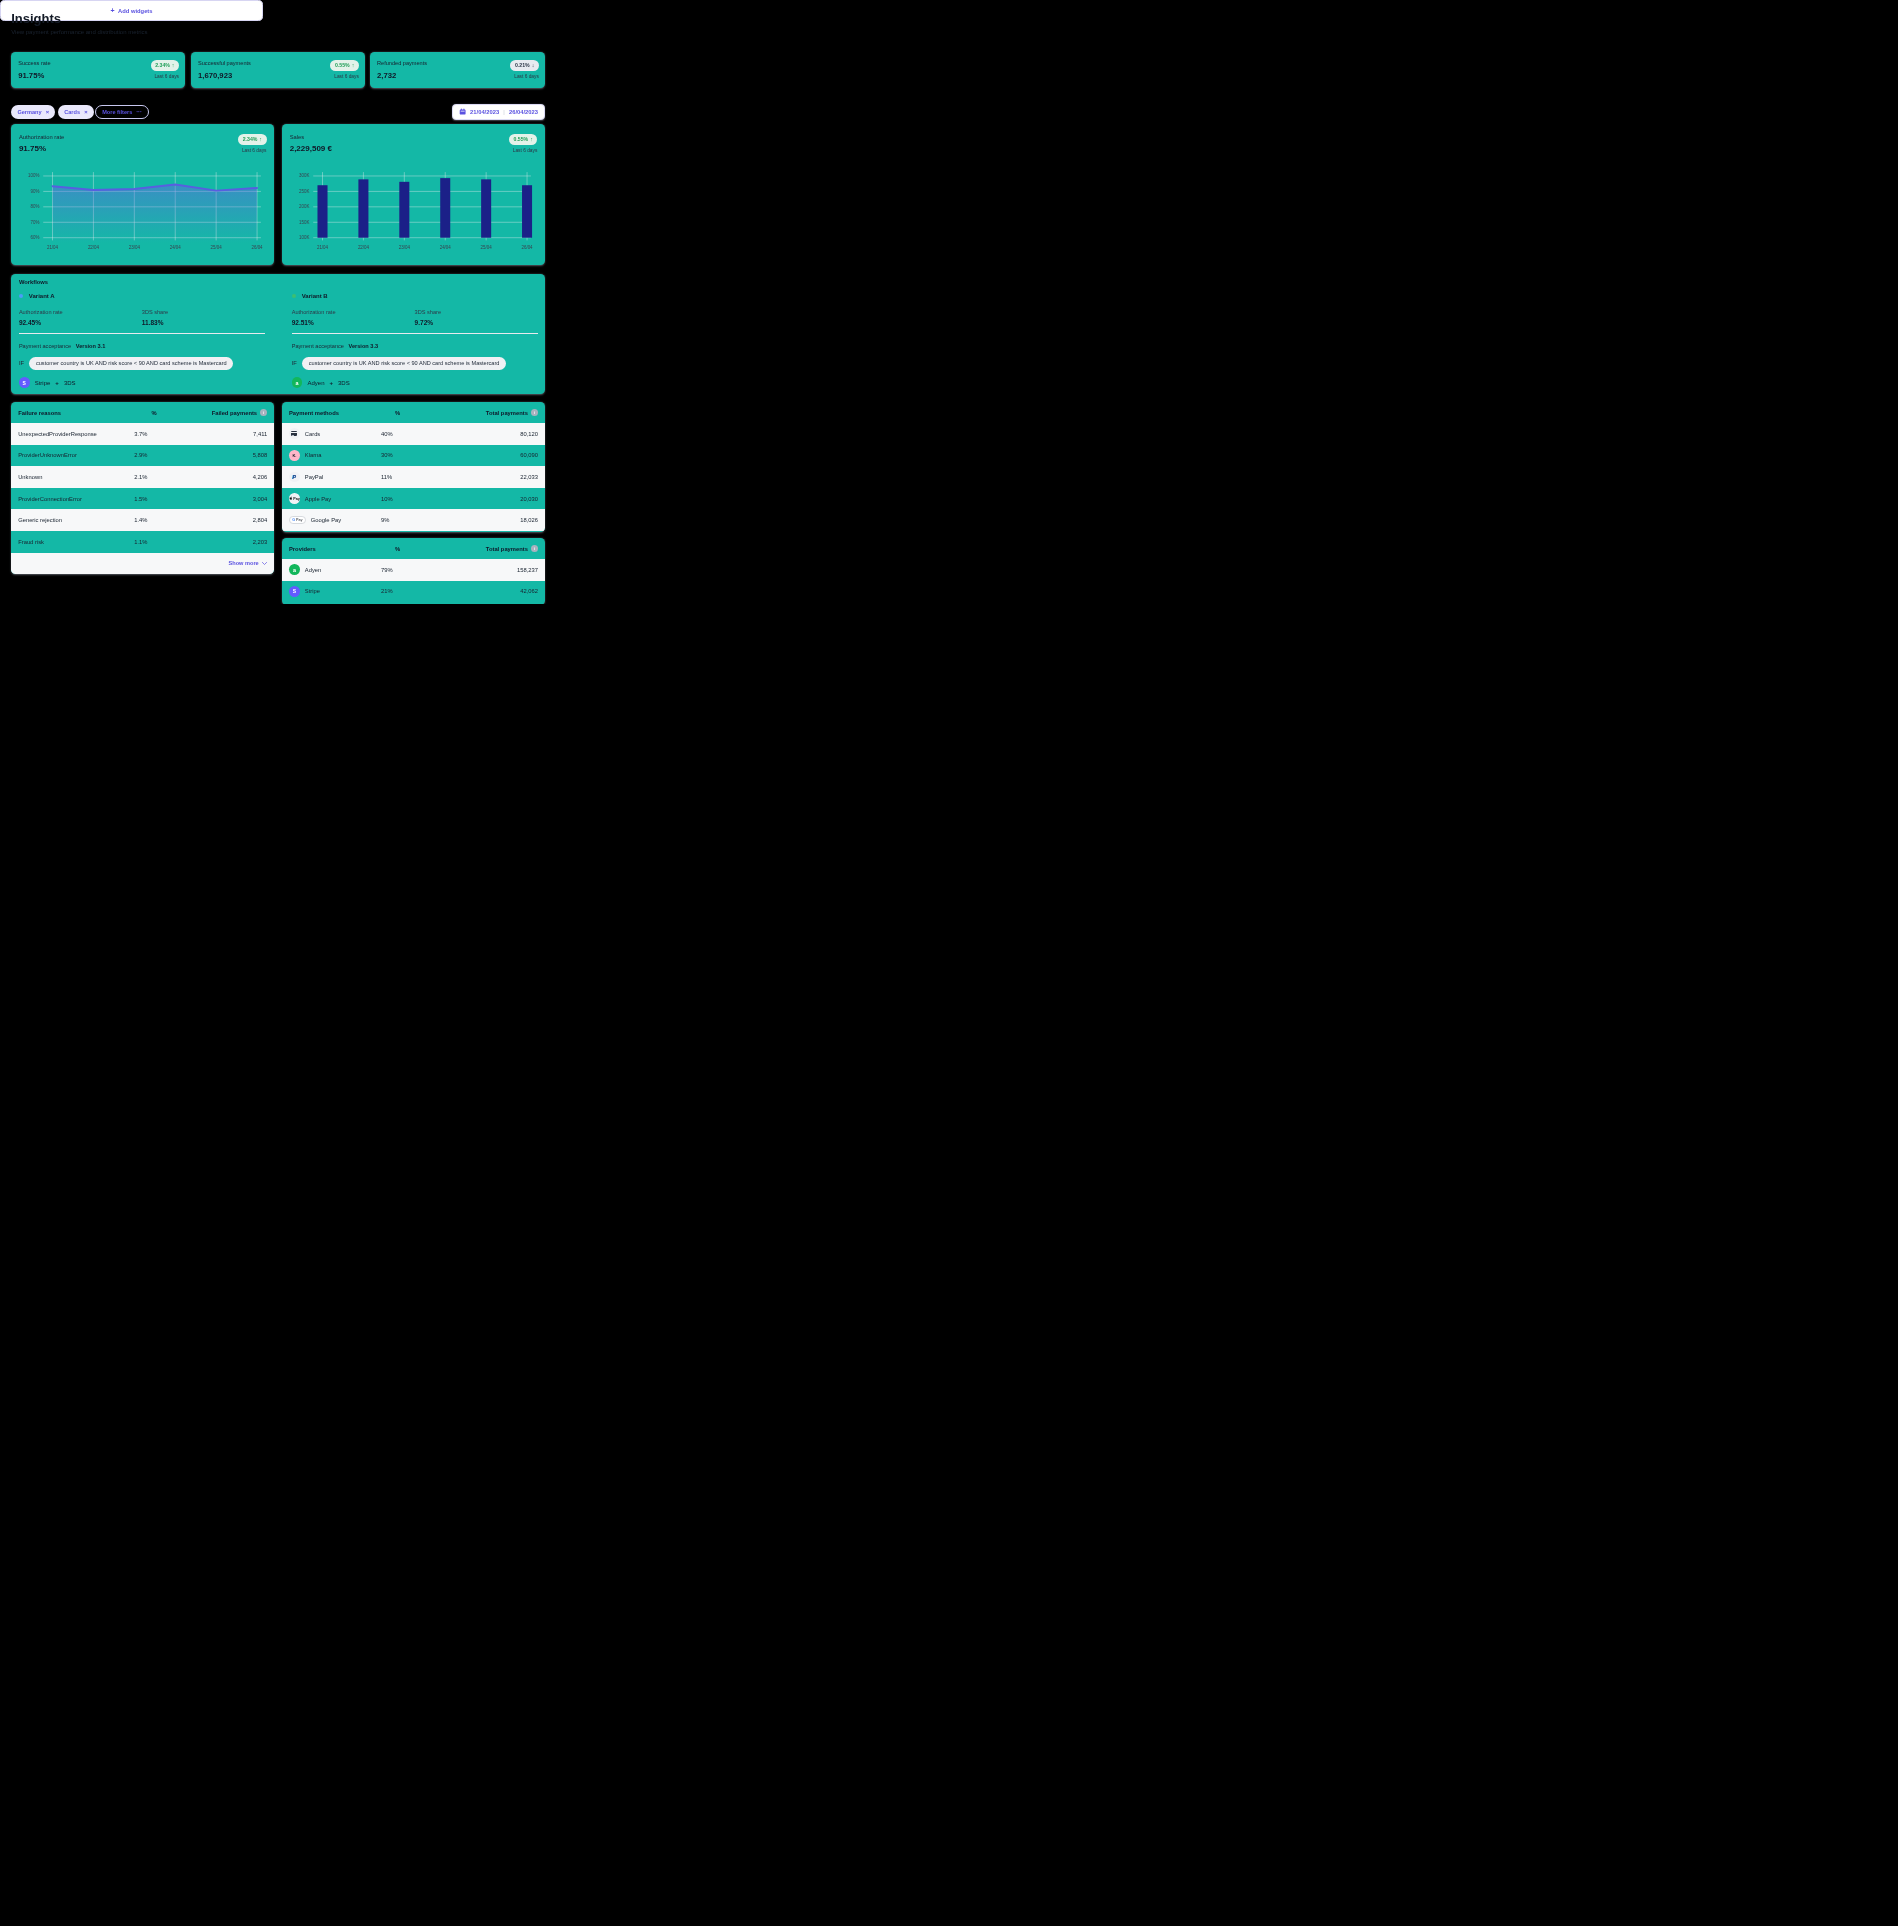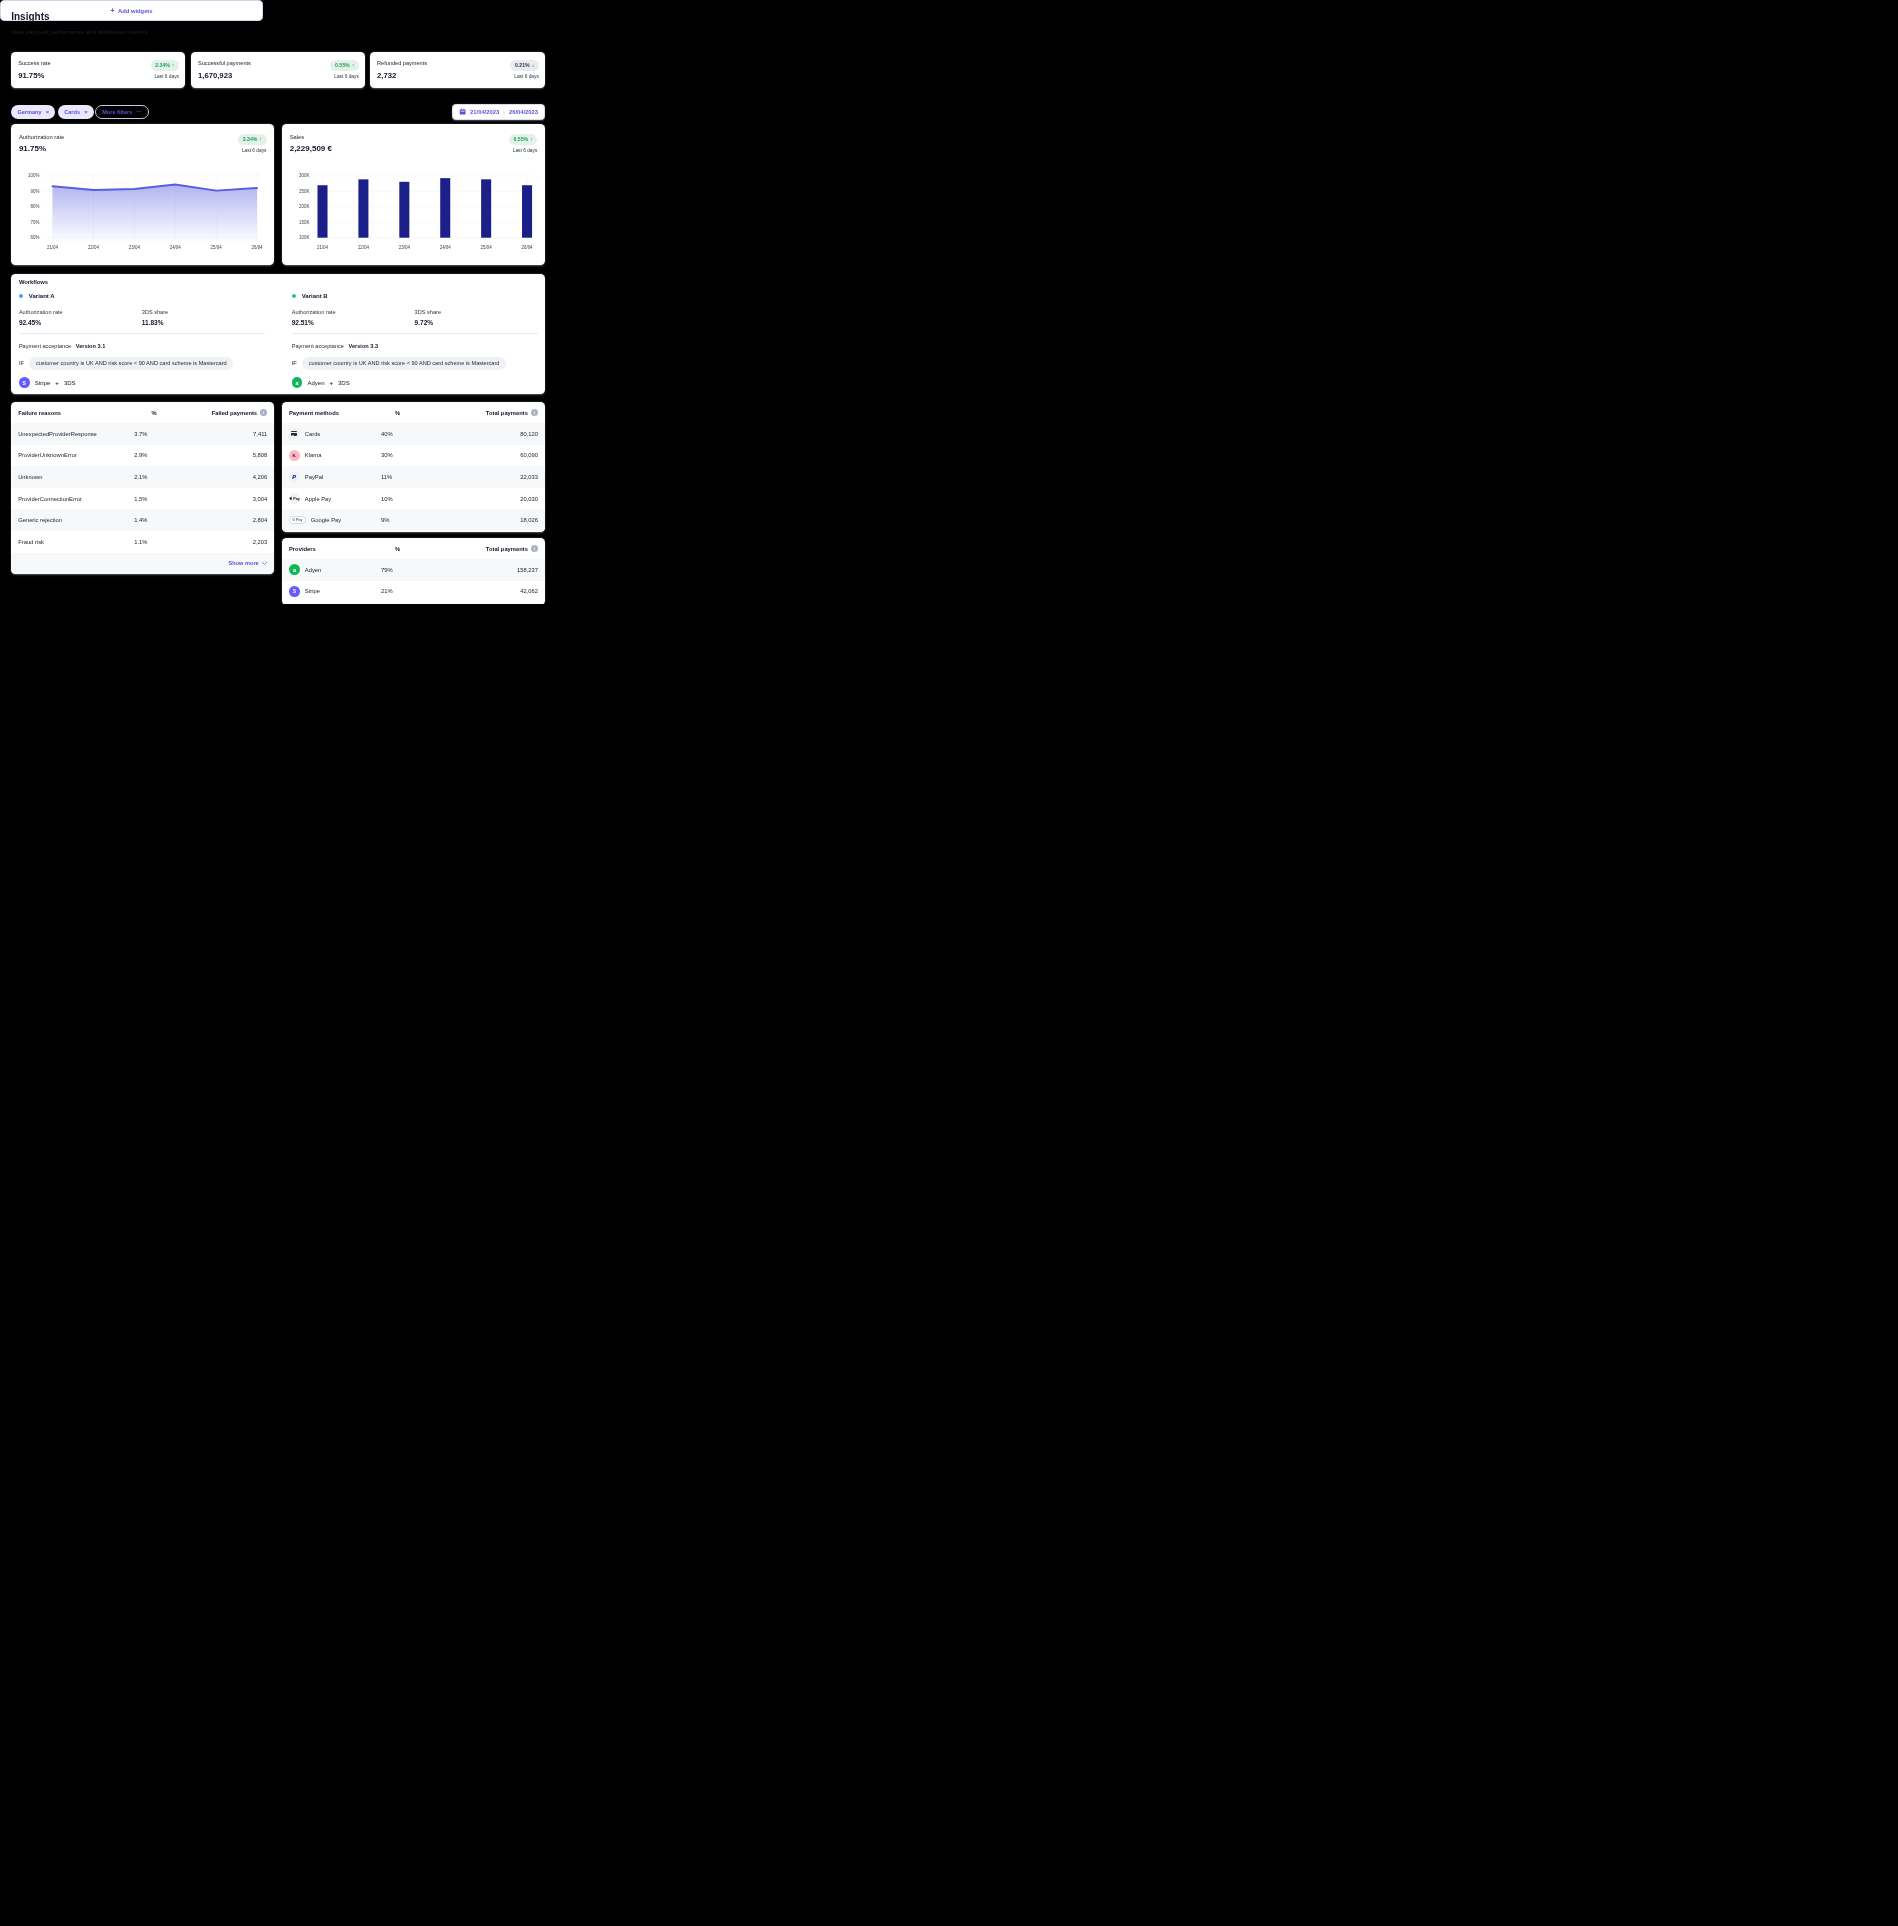--- a/index.html
+++ b/index.html
@@ -4,24 +4,24 @@
 <style>
   * { box-sizing: border-box; margin: 0; padding: 0; }
   html,body { width:556px; height:604px; }
   body {
     background:#000;
     font-family:"Liberation Sans", sans-serif;
     color:#16202e;
     position:relative;
     overflow:hidden;
   }
-  .page-title { position:absolute; left:11.2px; top:10.8px; font-size:10px; font-weight:700; color:#141b27; }
+  .page-title { position:absolute; left:11.2px; top:10.8px; font-size:13px; font-weight:700; color:#141b27; }
   .page-subtitle { position:absolute; left:11.2px; top:28.5px; font-size:6px; color:#1a2330; }
 
-  .card { position:absolute; background:#ffffff; border-radius:4.6px; box-shadow:0 0.8px 1.9px rgba(150,157,170,.55); }
+  .card { position:absolute; background:#14b8a6; border-radius:4.6px; box-shadow:0 0.8px 1.9px rgba(150,157,170,.55); }
 
   
   #kpi1 { left:11.2px; top:52px; width:174px; height:36px; }
   #kpi2 { left:191px; top:52px; width:174px; height:36px;text-align:right; }
   #kpi3 { left:370px; top:52px; width:175px; height:36px; }
   .kpi-label { position:absolute; left:7px; top:8px; font-size:5.6px; color:#18202e; }
   .kpi-value { position:absolute; left:7px; top:19px; font-size:7.7px; font-weight:700; color:#101828; }
   .badge { position:absolute; right:6.2px; display:flex; align-items:center; gap:1.9px;
            height:10.8px; padding:0 4.6px; border-radius:5.8px; font-size:5.2px; font-weight:700; }
   .badge.green { background:#e3f2e9; color:#1f9e57; }

